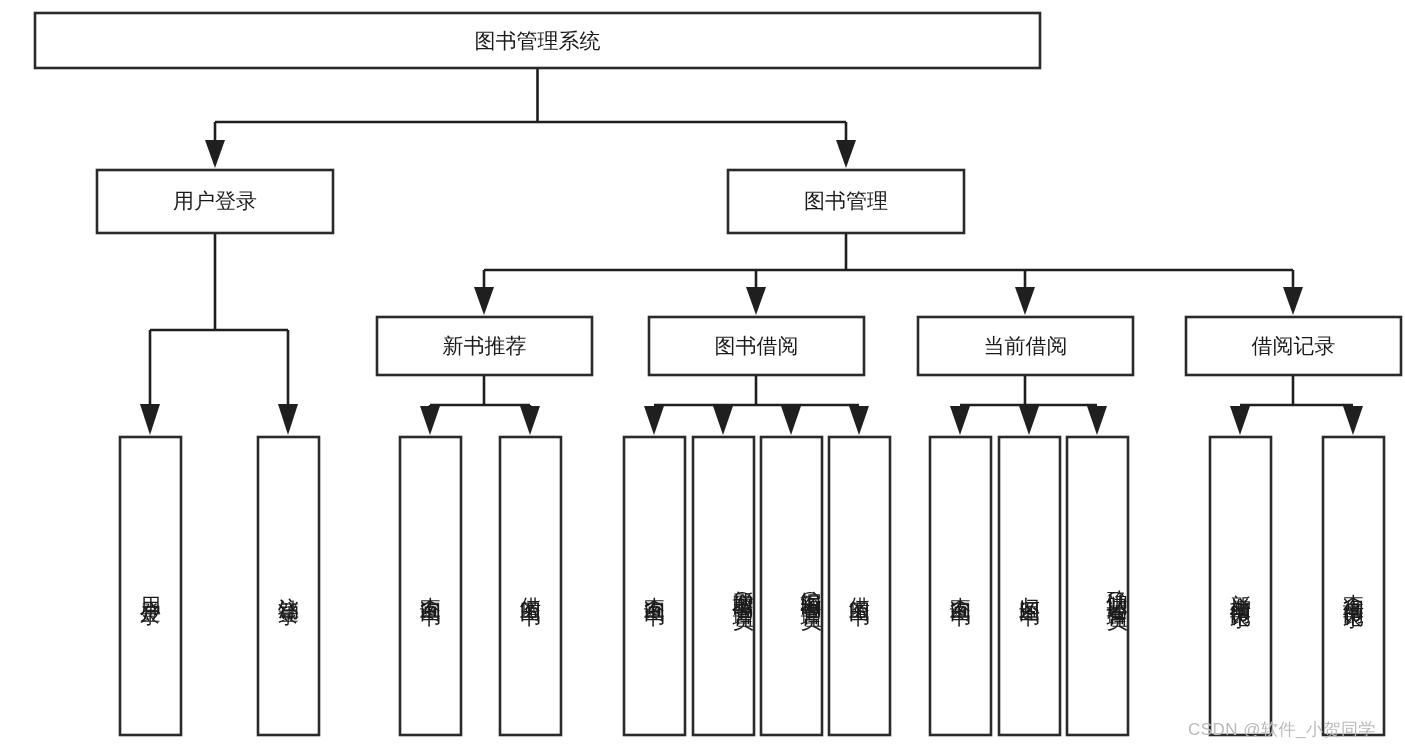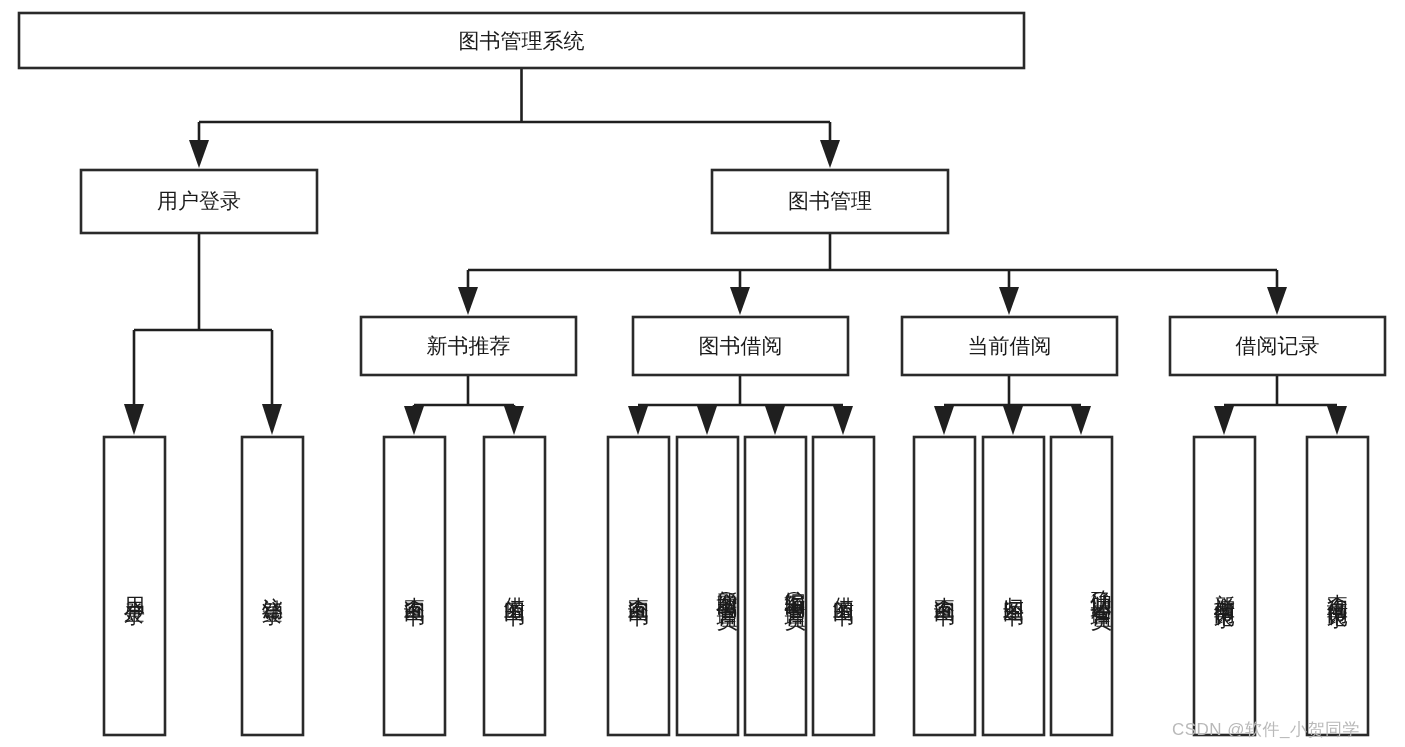--- a/index.html
+++ b/index.html
@@ -9,21 +9,21 @@
   }
   body {
     width: 1405px;
     height: 747px;
     font-family: "Liberation Sans", "DejaVu Sans", sans-serif;
     overflow: hidden;
     position: relative;
   }
   #diagram-root {
     position: absolute;
-    left: 0;
+    left: 16px;
     top: 0;
     width: 1368px;
     height: 747px;
     text-decoration: underline;
   }
   svg.diagram {
     display: block;
     width: 1405px;
     height: 747px;
   }

